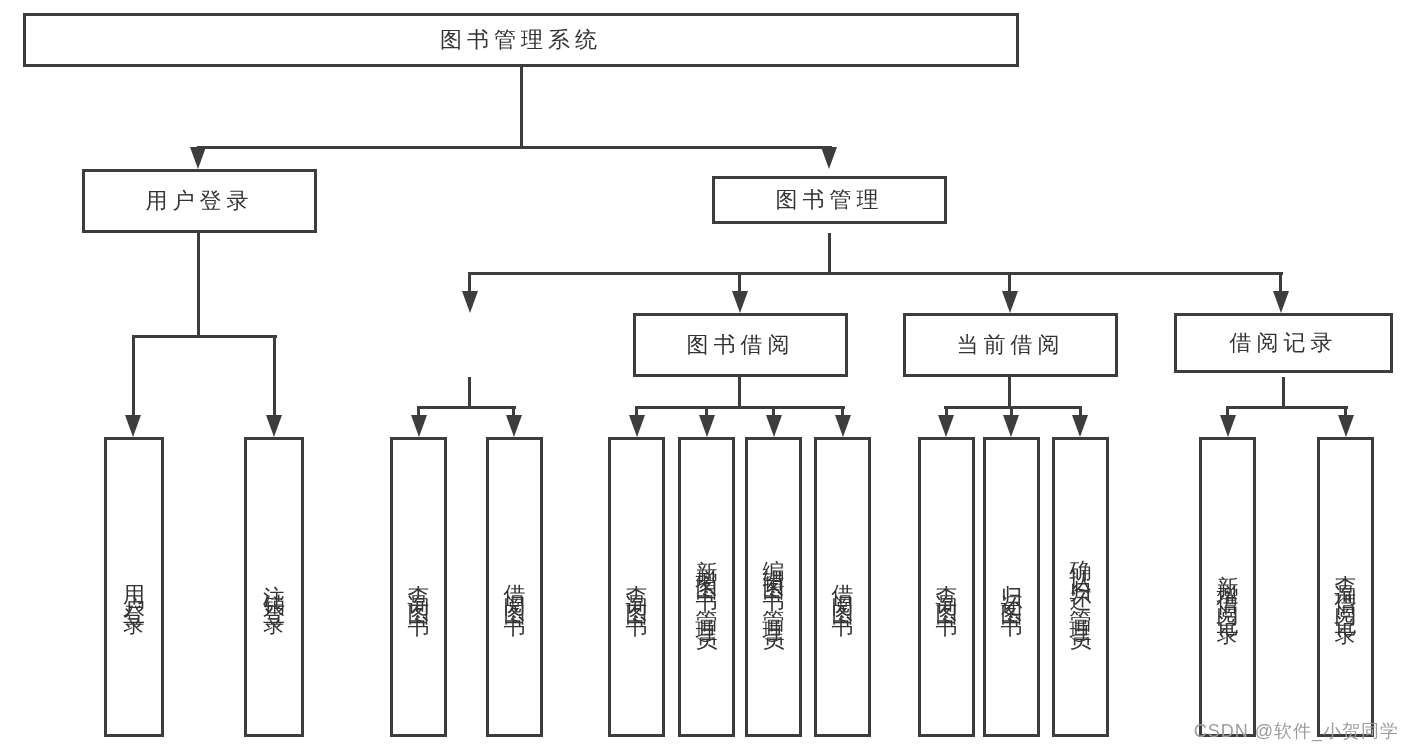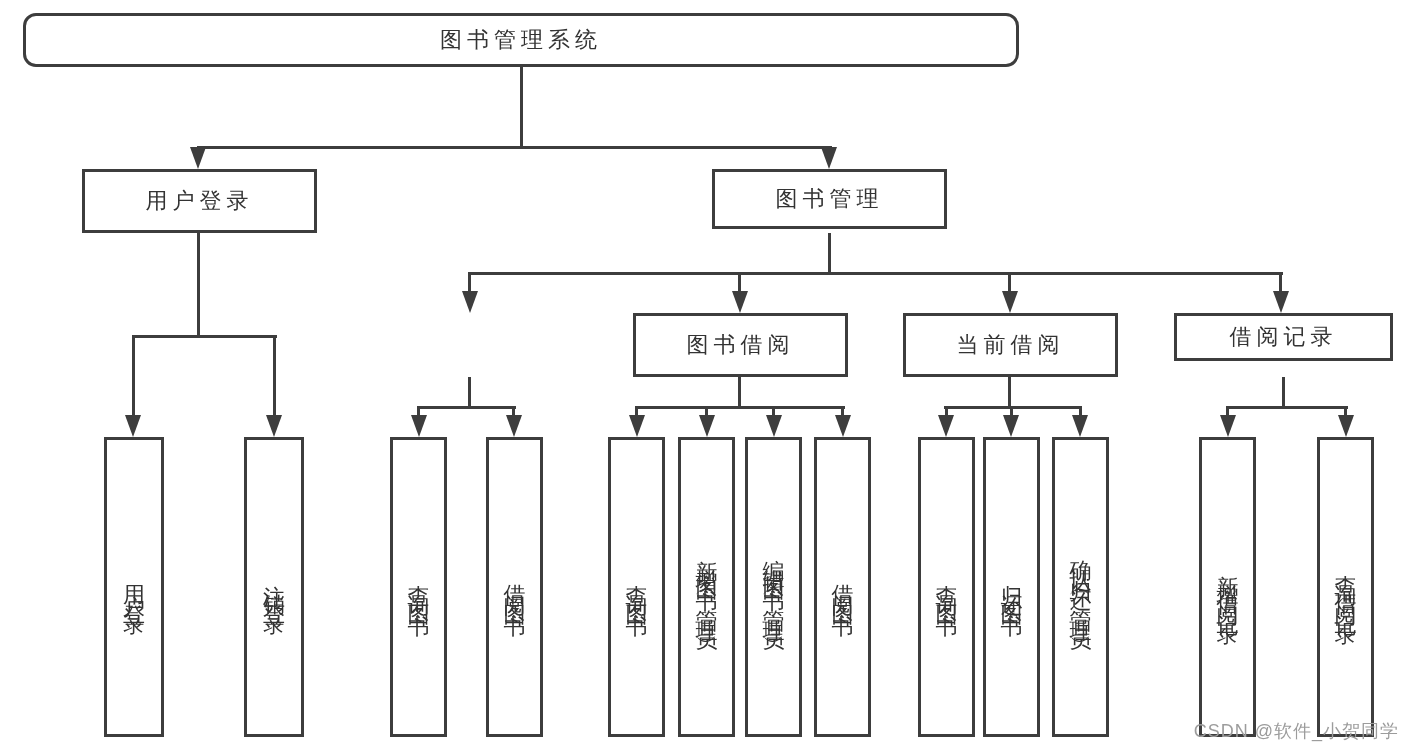--- a/index.html
+++ b/index.html
@@ -27,33 +27,33 @@
   .watermark {
     position:absolute; right:6px; bottom:4px;
     color:#9c9c9c; font-size:18px; letter-spacing:1px; z-index:10;
   }
 </style>
 </head>
 <body>
 
 <div class="canvas">
 
-  <div class="box" style="left:23px; top:13px; width:996px; height:54px;border-radius:13px;">
+  <div class="box" style="left:23px; top:13px; width:996px; height:54px;">
     <span>图书管理系统</span>
   </div>
 
   <div class="vline" style="left:520px; top:66px; width:3px; height:80px;"></div>
   <div class="hline" style="left:197px; top:146px; width:635px; height:3px;"></div>
   <div class="arrow" style="left:190px; top:147px;"></div>
   <div class="arrow" style="left:821px; top:147px;"></div>
 
   <div class="box" style="left:82px; top:169px; width:235px; height:64px;">
     <span>用户登录</span>
   </div>
-  <div class="box" style="left:712px; top:169px; width:235px; height:60px;">
+  <div class="box" style="left:712px; top:176px; width:235px; height:48px;">
     <span>图书管理</span>
   </div>
 
   <div class="vline" style="left:197px; top:233px; width:3px; height:105px;"></div>
   <div class="hline" style="left:132px; top:335px; width:145px; height:3px;"></div>
   <div class="vline" style="left:132px; top:338px; width:3px; height:79px;"></div>
   <div class="vline" style="left:273px; top:338px; width:3px; height:79px;"></div>
   <div class="arrow" style="left:125px; top:415px;"></div>
   <div class="arrow" style="left:266px; top:415px;"></div>
 
@@ -67,21 +67,21 @@
   <div class="arrow" style="left:732px; top:291px;"></div>
   <div class="arrow" style="left:1002px; top:291px;"></div>
   <div class="arrow" style="left:1273px; top:291px;"></div>
 
   <div class="box" style="left:633px; top:313px; width:215px; height:64px;">
     <span>图书借阅</span>
   </div>
   <div class="box" style="left:903px; top:313px; width:215px; height:64px;">
     <span>当前借阅</span>
   </div>
-  <div class="box" style="left:1174px; top:313px; width:219px; height:48px;">
+  <div class="box" style="left:1174px; top:313px; width:219px; height:60px;">
     <span>借阅记录</span>
   </div>
 
   <div class="vline" style="left:468px; top:377px; width:3px; height:32px;"></div>
   <div class="hline" style="left:417px; top:406px; width:99px; height:3px;"></div>
   <div class="vline" style="left:417px; top:409px; width:3px; height:8px;"></div>
   <div class="vline" style="left:512px; top:409px; width:3px; height:8px;"></div>
   <div class="arrow" style="left:411px; top:415px;"></div>
   <div class="arrow" style="left:506px; top:415px;"></div>
 

